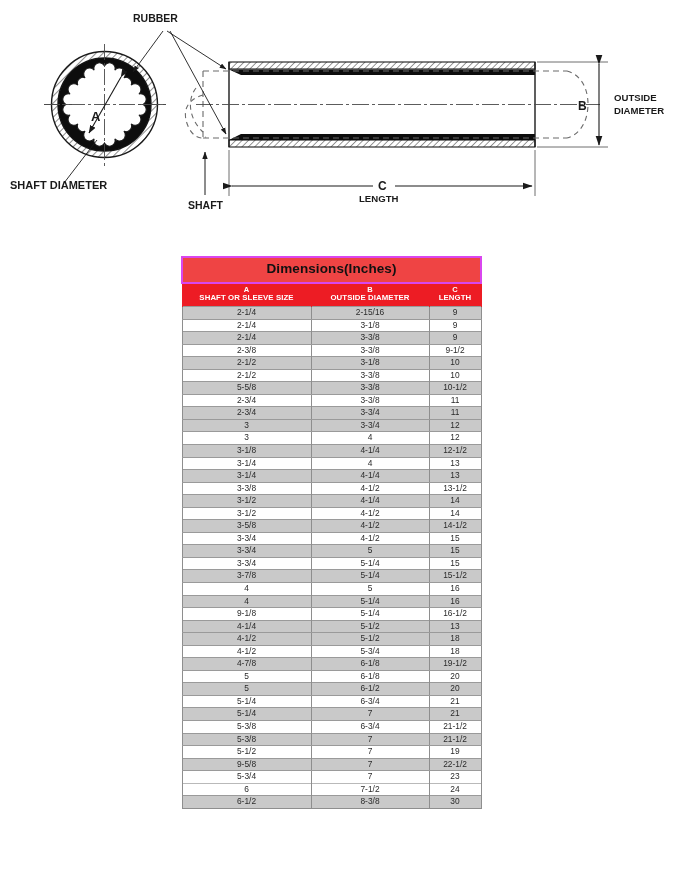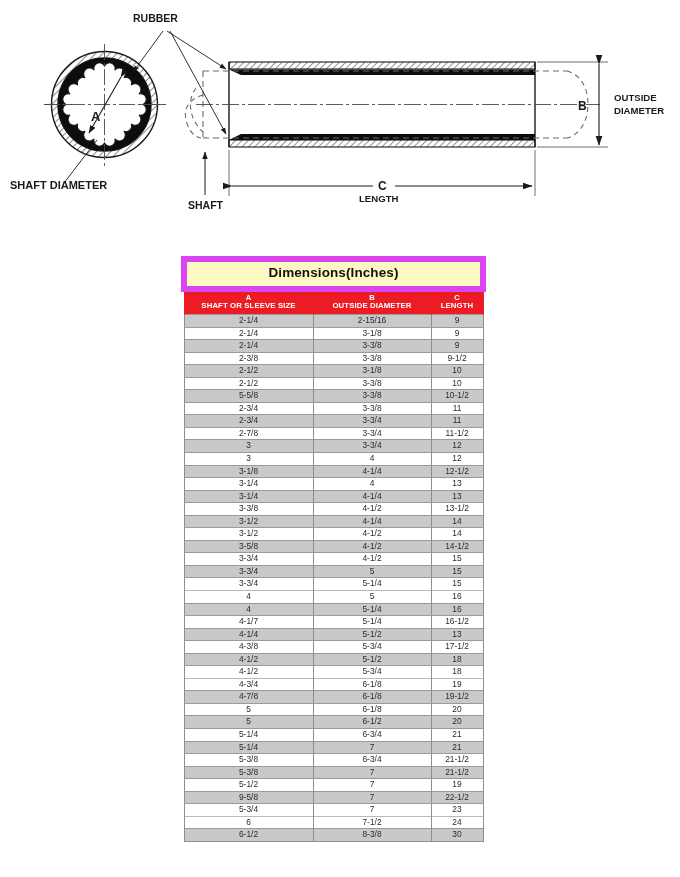--- a/index.html
+++ b/index.html
@@ -28,28 +28,28 @@
     width: 299px;
     border-collapse: collapse;
     table-layout: fixed;
     font-family: "Liberation Sans", sans-serif;
   }
   table.dims col.c-a { width: 129px; }
   table.dims col.c-b { width: 118px; }
   table.dims col.c-c { width: 52px; }
 
   .title-cell {
-    background: #fef9c3;
+    background: #ef4444;
     color: #111111;
     font-size: 13.5px;
     font-weight: bold;
     text-align: center;
     letter-spacing: 0.1px;
     padding: 4px 0 5px 0;
-    border: 6px solid #d946ef;
+    border: 2px solid #d946ef;
     line-height: 1.1;
   }
   .hdr {
     background: #ED1C24;
     color: #ffffff;
     text-align: center;
     vertical-align: middle;
     padding: 2px 1px 3px 1px;
     border-left: 1px solid #ED1C24;
     border-right: 1px solid #ED1C24;
@@ -277,25 +277,20 @@
           <tr class="even">
             <td>2-3/4</td>
             <td>3-3/8</td>
             <td>11</td>
           </tr>
           <tr class="odd">
             <td>2-3/4</td>
             <td>3-3/4</td>
             <td>11</td>
           </tr>
-          <tr class="even">
-            <td>2-7/8</td>
-            <td>3-3/4</td>
-            <td>11-1/2</td>
-          </tr>
           <tr class="odd">
             <td>3</td>
             <td>3-3/4</td>
             <td>12</td>
           </tr>
           <tr class="even">
             <td>3</td>
             <td>4</td>
             <td>12</td>
           </tr>
@@ -342,59 +337,54 @@
           <tr class="odd">
             <td>3-3/4</td>
             <td>5</td>
             <td>15</td>
           </tr>
           <tr class="even">
             <td>3-3/4</td>
             <td>5-1/4</td>
             <td>15</td>
           </tr>
+          <tr class="odd">
+            <td>3-7/8</td>
+            <td>5-1/4</td>
+            <td>15-1/2</td>
+          </tr>
           <tr class="even">
             <td>4</td>
             <td>5</td>
             <td>16</td>
           </tr>
           <tr class="odd">
             <td>4</td>
             <td>5-1/4</td>
             <td>16</td>
           </tr>
           <tr class="even">
-            <td>4-1/7</td>
+            <td>9-1/8</td>
             <td>5-1/4</td>
             <td>16-1/2</td>
           </tr>
           <tr class="odd">
             <td>4-1/4</td>
             <td>5-1/2</td>
             <td>13</td>
           </tr>
-          <tr class="even">
-            <td>4-3/8</td>
-            <td>5-3/4</td>
-            <td>17-1/2</td>
-          </tr>
           <tr class="odd">
             <td>4-1/2</td>
             <td>5-1/2</td>
             <td>18</td>
           </tr>
           <tr class="even">
             <td>4-1/2</td>
             <td>5-3/4</td>
             <td>18</td>
-          </tr>
-          <tr class="even">
-            <td>4-3/4</td>
-            <td>6-1/8</td>
-            <td>19</td>
           </tr>
           <tr class="odd">
             <td>4-7/8</td>
             <td>6-1/8</td>
             <td>19-1/2</td>
           </tr>
           <tr class="even">
             <td>5</td>
             <td>6-1/8</td>
             <td>20</td>

